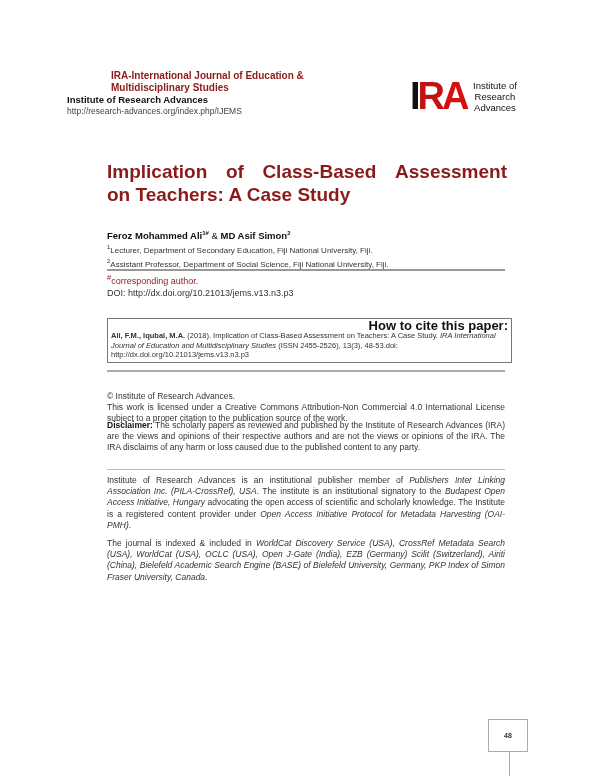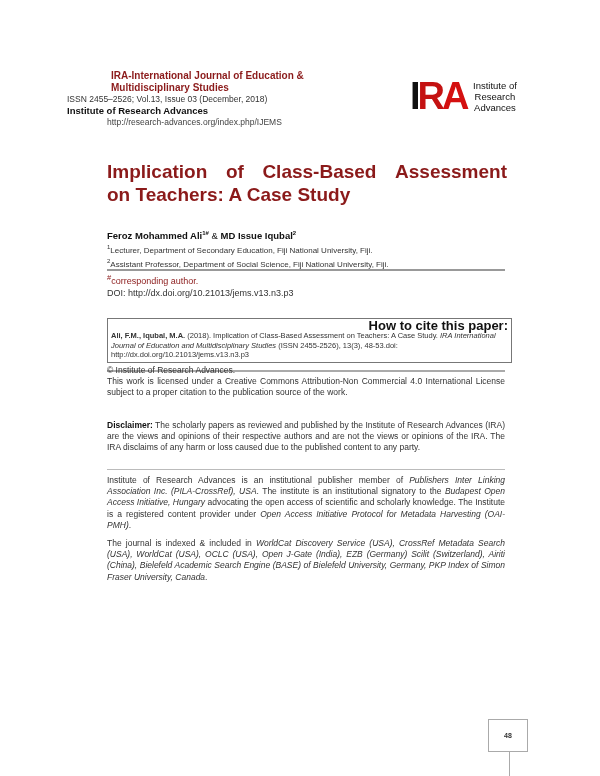--- a/index.html
+++ b/index.html
@@ -5,21 +5,21 @@
   html, body { margin: 0; padding: 0; }
   body {
     width: 600px; height: 776px; background: #ffffff; position: relative; overflow: hidden;
     font-family: "Liberation Sans", sans-serif; color: #222;
   }
   .abs { position: absolute; }
   .hdr { left: 67px; top: 70px; width: 300px; }
   .hdr .jt { color: #8b1a1a; font-weight: bold; font-size: 10px; line-height: 12px; padding-left: 44px; }
   .hdr .meta { font-size: 8.5px; line-height: 11px; color: #333; }
   .hdr .inst { font-size: 9.5px; font-weight: bold; line-height: 12px; color: #111; }
-  .hdr .url { font-size: 8.5px; line-height: 11px; color: #444; margin-left: 40px; }
+  .hdr .url { font-size: 8.5px; line-height: 11px; color: #444; }
 
   .logo { left: 410px; top: 78px; width: 140px; height: 36px; }
   .logo .ira { position: absolute; left: 0; top: 0; font-weight: bold; font-size: 38px; line-height: 36px; letter-spacing: -3px; }
   .logo .ira .i { color: #c41212; }
   .logo .ira .r { color: #111; }
   .logo .ira .a { color: #d41010; }
   .logo .txt { position: absolute; left: 63px; top: 2px; font-size: 9.5px; line-height: 11px; color: #111; text-align: center; }
 
   .title { left: 107px; top: 160px; width: 400px; color: #8b1a1a; font-weight: bold; font-size: 19px; line-height: 23px; }
   .title .l1 { display: flex; justify-content: space-between; }
@@ -37,41 +37,40 @@
   .corr .c { color: #8b1a1a; }
   .corr .rev b { color: #8b1a1a; }
   .corr .doi { color: #333; }
 
   .cite { left: 107px; top: 318px; width: 397px; border: 1.5px solid #777; padding: 1px 3px 2px 3px; font-size: 7.5px; line-height: 9.5px; color: #333; }
   .cite .h { text-align: right; font-weight: bold; font-size: 13px; line-height: 11px; color: #111; }
   .cite i { font-style: italic; }
 
   .r2 { left: 107px; top: 370px; width: 398px; border-top-width: 2px; border-color: #aaa; }
 
-  .lic { left: 107px; top: 365px; width: 398px; font-size: 8.5px; line-height: 11px; color: #333; text-align: justify; }
+  .lic { left: 107px; top: 391px; width: 398px; font-size: 8.5px; line-height: 11px; color: #333; text-align: justify; }
 
   .disc { left: 107px; top: 420px; width: 398px; font-size: 8.5px; line-height: 11.2px; color: #333; text-align: justify; }
   .disc b { color: #111; }
 
   .r3 { left: 107px; top: 469px; width: 398px; border-color: #bbb; }
 
   .pub { left: 107px; top: 475px; width: 398px; font-size: 8.5px; line-height: 11.2px; color: #333; text-align: justify; }
   .idx { left: 107px; top: 538px; width: 398px; font-size: 8.5px; line-height: 11.2px; color: #333; text-align: justify; }
   i { font-style: italic; }
 
   .pgbox { left: 488px; top: 719px; width: 40px; height: 33px; border: 1.5px solid #aaa; box-sizing: border-box; display: flex; align-items: center; justify-content: center; font-size: 7px; font-weight: bold; color: #333; }
   .pgline { left: 509px; top: 752px; width: 0; height: 24px; border-left: 1.5px solid #aaa; }
 </style>
 </head>
 <body>
 
 <div class="abs hdr">
   <div class="jt">IRA-International Journal of Education &amp;</div>
   <div class="jt">Multidisciplinary Studies</div>
-  <div class="meta">ISSN 2455–2526; Vol.13, Issue 03 (December, 2018)</div>
   <div class="inst">Institute of Research Advances</div>
   <div class="url">http://research-advances.org/index.php/IJEMS</div>
 </div>
 
 <div class="abs logo">
   <div class="ira">
     <span class="r">I</span><span class="i">R</span><span class="a">A</span>
   </div>
   <div class="txt">
     <div>Institute of</div>
@@ -85,21 +84,21 @@
     <span>Implication</span>
     <span>of</span>
     <span>Class-Based</span>
     <span>Assessment</span>
   </div>
   <div>on Teachers: A Case Study</div>
 </div>
 
 <div class="abs authors">
   <div class="names">
-    <span>Feroz Mohammed Ali</span><sup>1#</sup><span class="amp"> &amp; </span><span>MD Issue Iqubal</span><sup>2</sup>
+    <span>Feroz Mohammed Ali</span><sup>1#</sup><span class="amp"> &amp; </span><span>MD Asif Simon</span><sup>2</sup>
   </div>
   <div class="aff"><sup>1</sup><span>Lecturer, Department of Secondary Education, Fiji National University, Fiji.</span></div>
   <div class="aff"><sup>2</sup><span>Assistant Professor, Department of Social Science, Fiji National University, Fiji.</span></div>
 </div>
 
 <div class="abs rule r1"></div>
 
 <div class="abs corr">
   <div class="c"><sup>#</sup><span>corresponding author.</span></div>
   <div class="doi">DOI: http://dx.doi.org/10.21013/jems.v13.n3.p3</div>

